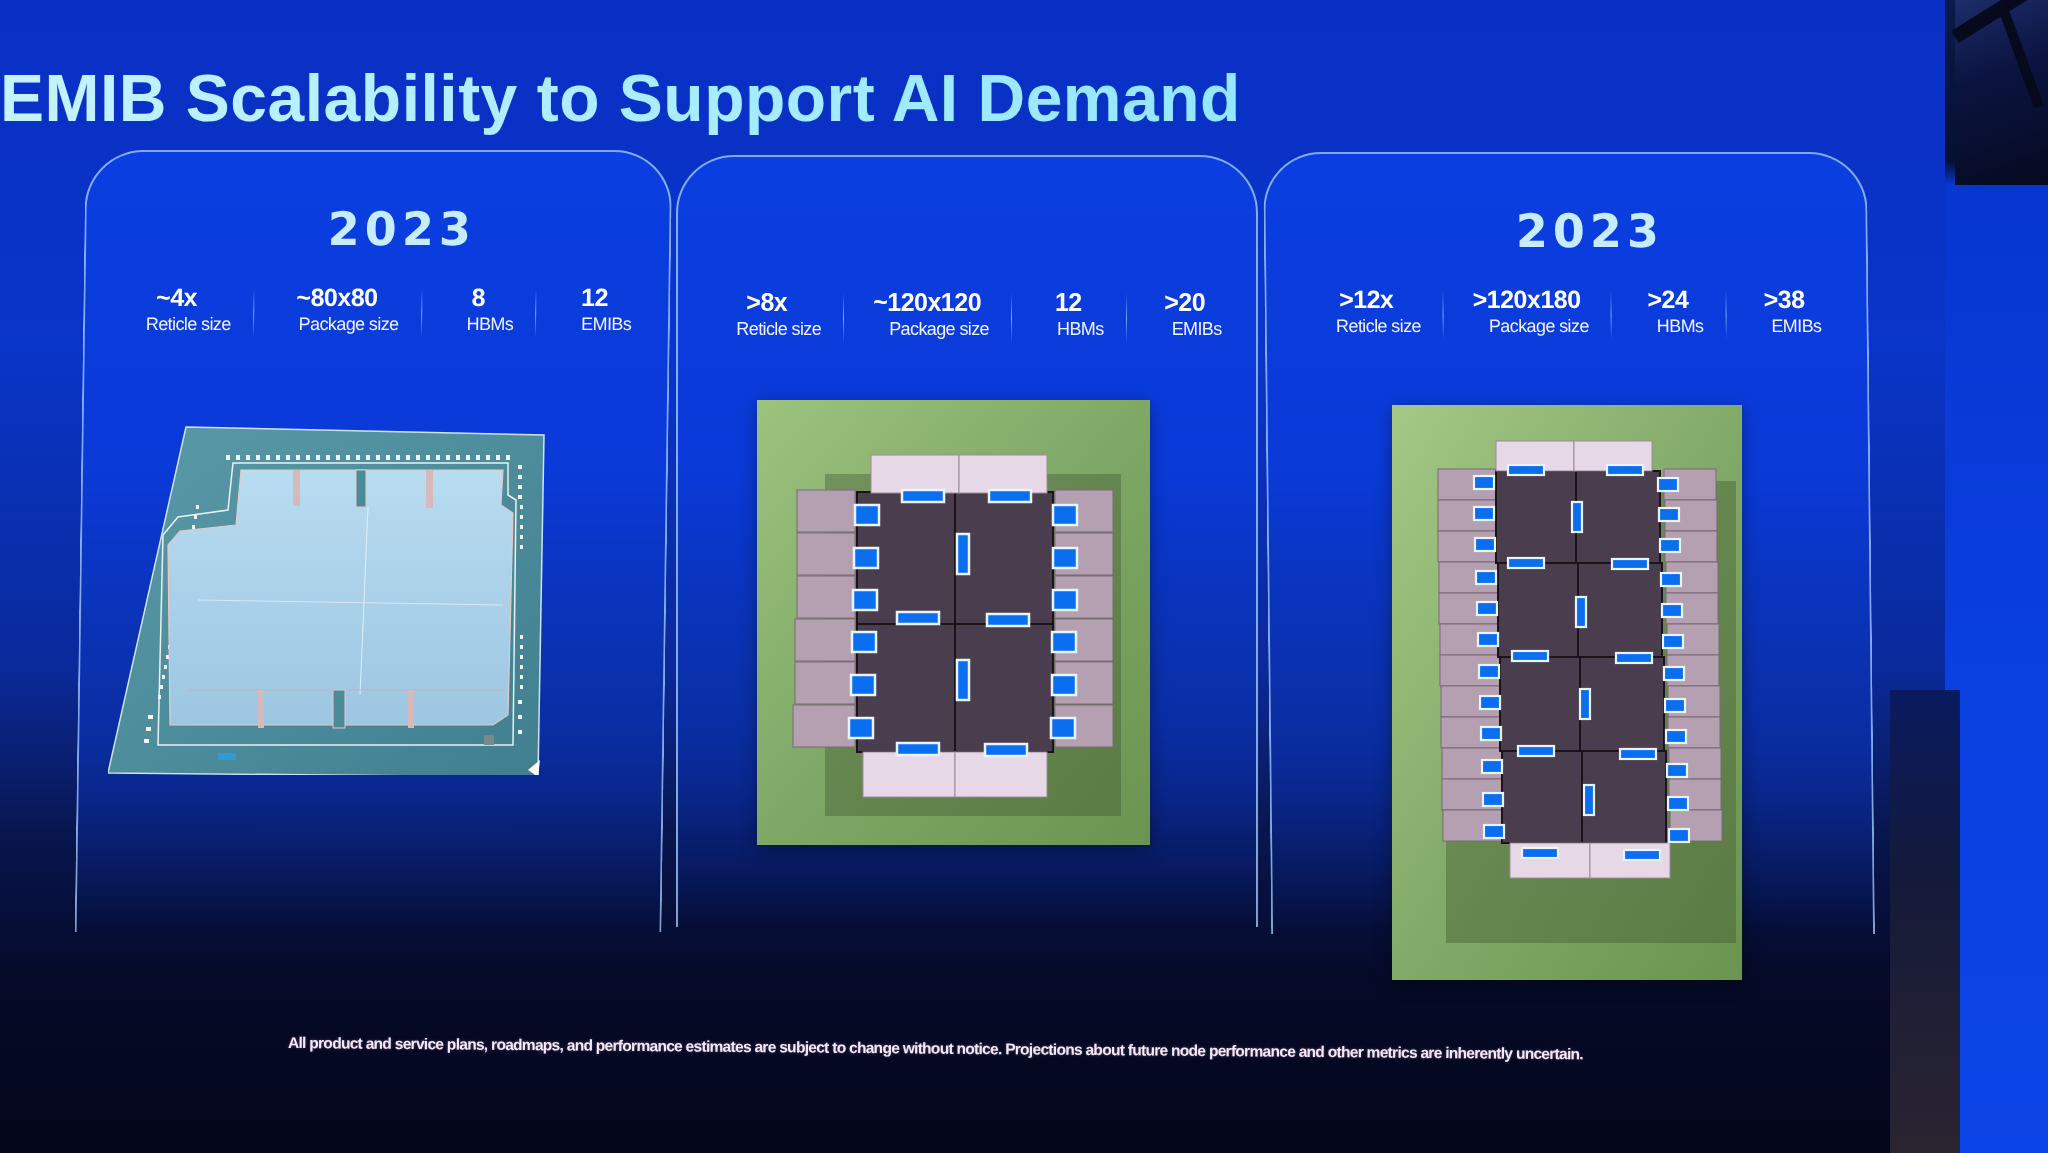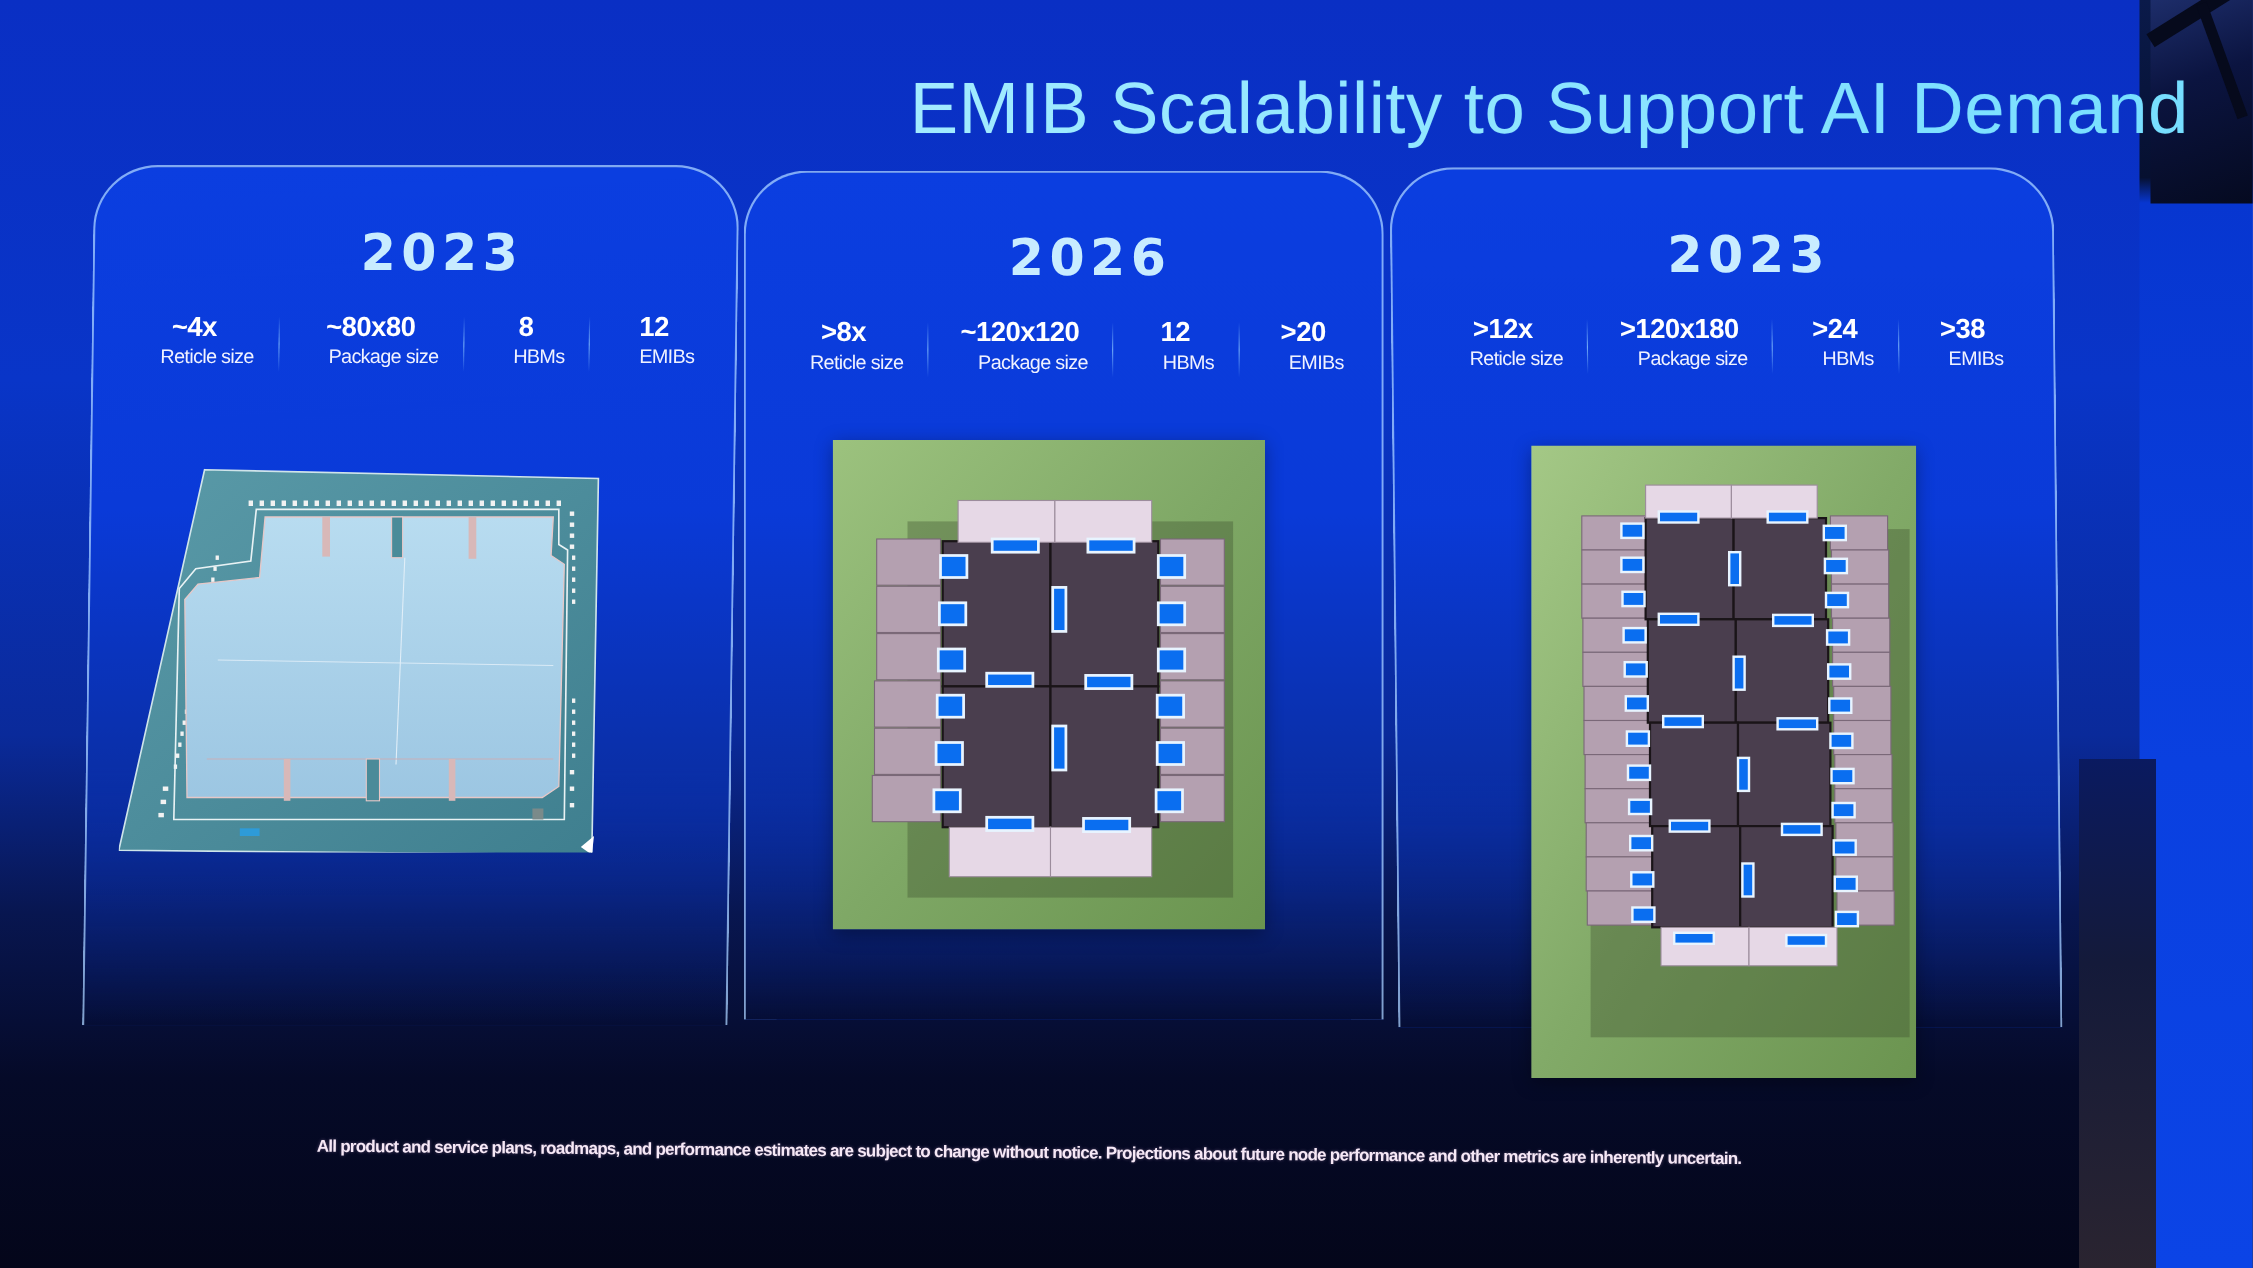--- a/index.html
+++ b/index.html
@@ -13,22 +13,22 @@
     background: linear-gradient(180deg, #0a1a4a 0%, #061030 14%, #0736d0 16%, #0a40e0 60%, #0b44e6 100%);
   }
   .stage-right .truss { position:absolute; left:10px; top:0; width:93px; height:185px;
     background: linear-gradient(160deg, #1d2d6a 0%, #0b1440 40%, #050a20 100%); }
   .stage-right .beam { position:absolute; left:0; top:30px; width:110px; height:14px; background:#060a1c; transform:rotate(-32deg); transform-origin:left; }
   .stage-right .beam2 { position:absolute; left:60px; top:0; width:10px; height:110px; background:#060a1c; transform:rotate(-20deg); }
   .dark-strip { position:absolute; left:1890px; top:690px; width:70px; height:463px;
     background: linear-gradient(180deg, #0a1a60 0%, #141a3a 40%, #2a2430 100%); }
 
   .title {
-    position:absolute; left:0; width:1990px; top:16px; text-align:right;
-    font-size:66px; font-weight:400; letter-spacing:0.5px;
+    position:absolute; left:0; width:1990px; top:16px; text-align:left;
+    font-size:66px; font-weight:700; letter-spacing:0.5px;
     color:#8fe6ff;
     background: linear-gradient(90deg, #c9f4ff 0%, #9ae9ff 45%, #63d9ff 100%);
     -webkit-background-clip:text; background-clip:text; -webkit-text-fill-color:transparent;
     text-shadow: 0 0 1px rgba(180,240,255,0.25);
   }
 
   .panel {
     position:absolute; border:2px solid rgba(170,210,255,0.75);
     border-bottom:none; border-radius:58px 58px 0 0;
     background: linear-gradient(180deg, #0b3ee0 0%, #0a3ad8 40%, #0a2fa8 70%, rgba(8,22,80,0.0) 100%);
@@ -99,21 +99,20 @@
       <div class="l">HBMs</div>
     </div>
     <div class="stat">
       <div class="v">12</div>
       <div class="l">EMIBs</div>
     </div>
   </div>
 </div>
 
 <div class="panel p2">
-  <div class="year">2026</div>
   <div class="stats">
     <div class="stat">
       <div class="v">&gt;8x</div>
       <div class="l">Reticle size</div>
     </div>
     <div class="stat">
       <div class="v">~120x120</div>
       <div class="l">Package size</div>
     </div>
     <div class="stat">

